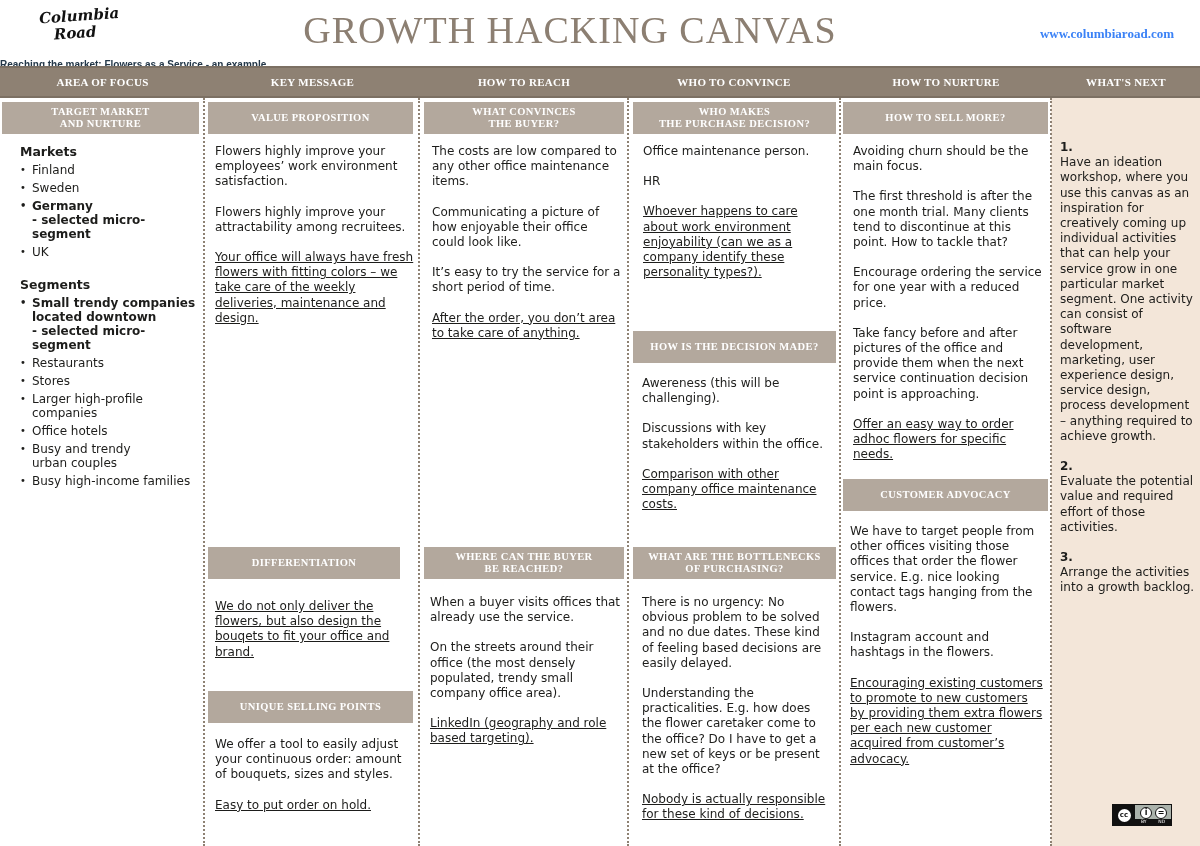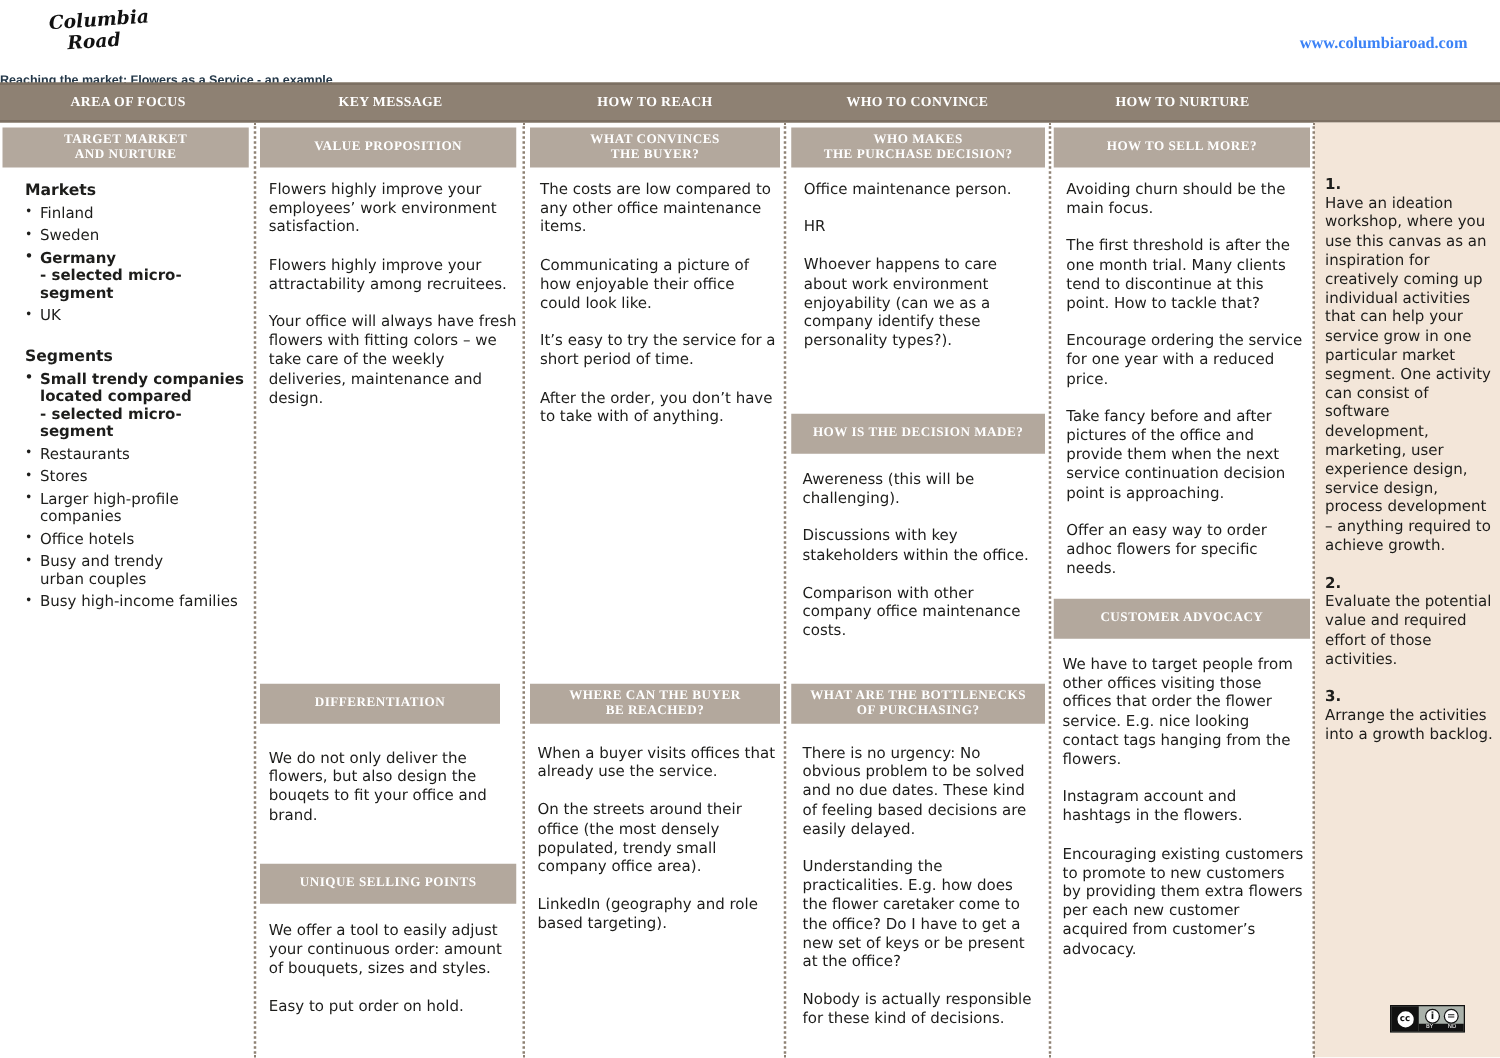--- a/index.html
+++ b/index.html
@@ -24,21 +24,21 @@
             background: #8e8173; border-top: 2px solid #7c7063; border-bottom: 2px solid #7c7063; }
   .colbar .c { position: absolute; top: 0; height: 28px; line-height: 28px; text-align: center;
                color: #fff; font-family: "Liberation Serif", serif; font-size: 11px; font-weight: bold; letter-spacing: .3px; }
   .divider { position: absolute; top: 98px; height: 748px; width: 0; border-left: 2px dotted #8e8173; }
 
   .sechead { position: absolute; background: #b3a89d; color: #fff; text-align: center;
              font-family: "Liberation Serif", serif; font-weight: bold; font-size: 10.5px;
              letter-spacing: .4px; line-height: 12px; display: flex; align-items: center; justify-content: center; flex-direction: column; }
   .txt { position: absolute; font-size: 12px; line-height: 15.2px; color: #1d1d1b; }
   .txt p { margin-bottom: 15px; }
-  .txt p:last-child { margin-bottom: 0; }
+  .txt p:last-child { margin-bottom: 0; text-decoration: underline; }
 
   .list-h { font-weight: bold; font-size: 12.5px; margin-bottom: 4px; }
   ul.bl { list-style: none; }
   ul.bl li { position: relative; padding-left: 12px; margin-bottom: 4px; font-size: 12px; line-height: 14px; }
   ul.bl li::before { content: "\2022"; position: absolute; left: 0; top: 0; font-size: 10px; }
   ul.bl li.b { font-weight: bold; }
 
   .next-bg { position: absolute; left: 1051px; top: 98px; width: 149px; height: 748px; background: #f3e6d9; }
   .next-txt { position: absolute; left: 1060px; top: 140px; width: 135px; font-size: 12px; line-height: 15.2px; color: #1d1d1b; }
   .next-txt .num { font-weight: bold; display: block; }
@@ -55,30 +55,32 @@
   .cc .lbl { position: absolute; bottom: 0; left: 0; right: 0; height: 6px; background: #111; color: #fff; font-size: 4.5px; line-height: 6px; display: flex; justify-content: space-around; }
 </style>
 </head>
 <body>
 
 <div class="header">
   <div class="logo">
     <span>Columbia</span>
     <span>Road</span>
   </div>
+  <div class="title">GROWTH HACKING CANVAS</div>
   <div class="subtitle">Reaching the market: Flowers as a Service - an example</div>
   <div class="website">www.columbiaroad.com</div>
 </div>
 
 <div class="colbar">
   <div class="c" style="left:0;width:205px">AREA OF FOCUS</div>
   <div class="c" style="left:205px;width:215px">KEY MESSAGE</div>
   <div class="c" style="left:420px;width:208px">HOW TO REACH</div>
   <div class="c" style="left:628px;width:212px">WHO TO CONVINCE</div>
   <div class="c" style="left:840px;width:212px">HOW TO NURTURE</div>
+  <div class="c" style="left:1052px;width:148px">WHAT'S NEXT</div>
 </div>
 
 <div class="next-bg"></div>
 
 <div class="divider" style="left:203px"></div>
 <div class="divider" style="left:418px"></div>
 <div class="divider" style="left:627px"></div>
 <div class="divider" style="left:839px"></div>
 <div class="divider" style="left:1050px"></div>
 
@@ -89,21 +91,21 @@
 <div class="txt" style="left:20px;top:144px;width:180px">
   <div class="list-h">Markets</div>
   <ul class="bl">
     <li>Finland</li>
     <li>Sweden</li>
     <li class="b"><span>Germany</span><br><span>- selected micro-segment</span></li>
     <li>UK</li>
   </ul>
   <div class="list-h" style="margin-top:18px">Segments</div>
   <ul class="bl">
-    <li class="b"><span>Small trendy companies</span><br><span>located compared</span><br><span>- selected micro-segment</span></li>
+    <li class="b"><span>Small trendy companies</span><br><span>located downtown</span><br><span>- selected micro-segment</span></li>
     <li>Restaurants</li>
     <li>Stores</li>
     <li><span>Larger high-profile</span><br><span>companies</span></li>
     <li>Office hotels</li>
     <li><span>Busy and trendy</span><br><span>urban couples</span></li>
     <li>Busy high-income families</li>
   </ul>
 </div>
 
 <div class="sechead" style="left:208px;top:102px;width:205px;height:32px">VALUE PROPOSITION</div>
@@ -123,21 +125,21 @@
 </div>
 
 <div class="sechead" style="left:424px;top:102px;width:200px;height:32px">
   <span>WHAT CONVINCES</span>
   <span>THE BUYER?</span>
 </div>
 <div class="txt" style="left:432px;top:144px;width:190px">
   <p>The costs are low compared to any other office maintenance items.</p>
   <p>Communicating a picture of how enjoyable their office could look like.</p>
   <p>It’s easy to try the service for a short period of time.</p>
-  <p>After the order, you don’t have to take with of anything.</p>
+  <p>After the order, you don’t area to take care of anything.</p>
 </div>
 <div class="sechead" style="left:424px;top:547px;width:200px;height:32px">
   <span>WHERE CAN THE BUYER</span>
   <span>BE REACHED?</span>
 </div>
 <div class="txt" style="left:430px;top:595px;width:192px">
   <p>When a buyer visits offices that already use the service.</p>
   <p>On the streets around their office (the most densely populated, trendy small company office area).</p>
   <p>LinkedIn (geography and role based targeting).</p>
 </div>

